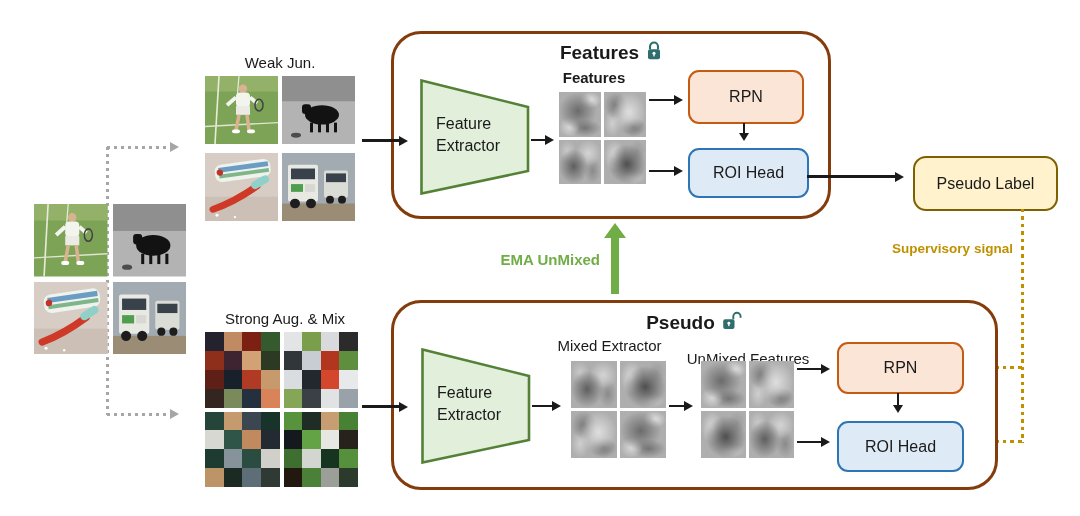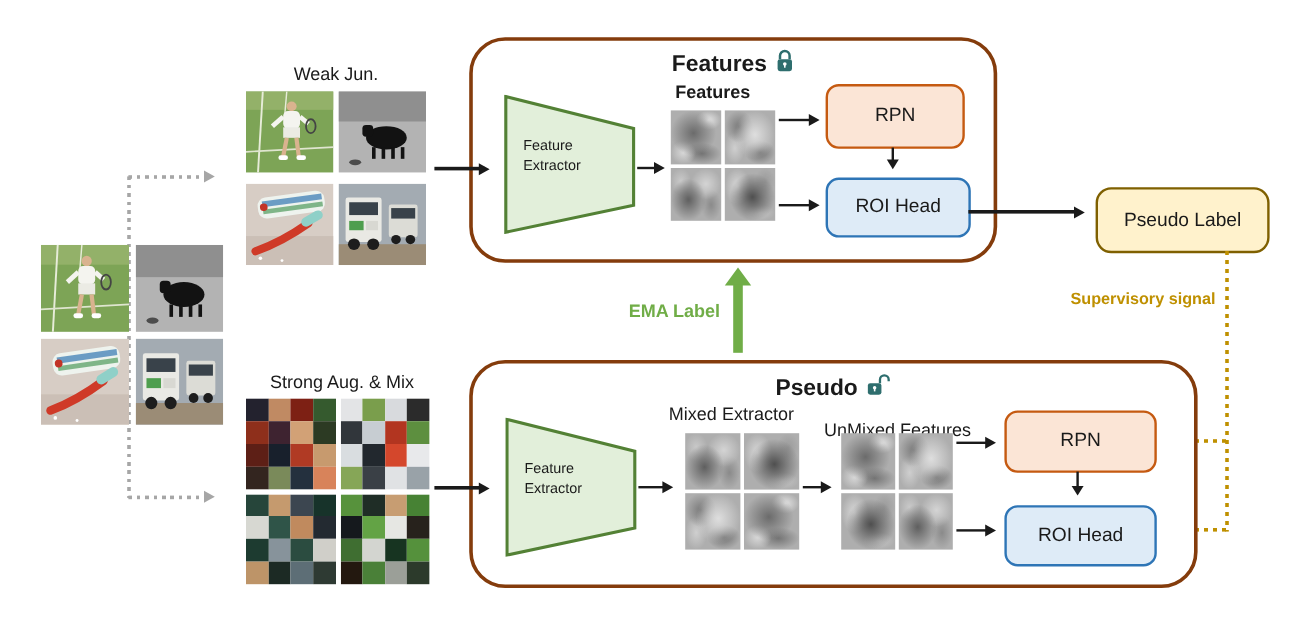--- a/index.html
+++ b/index.html
@@ -17,21 +17,21 @@
   .frame{position:absolute;border:3px solid var(--frame-border);border-radius:30px;background:#fff;}
   .frame-title{position:absolute;left:0;right:0;display:flex;justify-content:center;align-items:center;gap:7px;
                font-size:19px;font-weight:bold;}
   
   .node{position:absolute;display:flex;align-items:center;justify-content:center;
         font-size:16px;border-radius:11px;}
   .rpn{background:var(--rpn-fill);border:2.5px solid var(--rpn-border);}
   .roi{background:var(--roi-fill);border:2.5px solid var(--roi-border);}
   .pseudo{background:var(--pseudo-fill);border:2.5px solid var(--pseudo-border);border-radius:13px;}
   
-  .fe-text{position:absolute;font-size:12px;line-height:1.4;}
+  .fe-text{position:absolute;font-size:16px;line-height:1.4;}
   
   .harrow{position:absolute;background:var(--ink);}
   .harrow.thick{height:3px;}
   .harrow.thin{height:2px;}
   .harrow::after{content:'';position:absolute;right:-9px;top:50%;transform:translateY(-50%);
                  border:5.5px solid transparent;border-left:9px solid var(--ink);}
   .varrow{position:absolute;width:2px;background:var(--ink);}
   .varrow::after{content:'';position:absolute;bottom:-8px;left:50%;transform:translateX(-50%);
                  border:5px solid transparent;border-top:8px solid var(--ink);}
   .gray-v{position:absolute;width:2.5px;
@@ -373,21 +373,21 @@
   <div class="harrow thick" style="left:807px;top:175px;width:93px;"></div>
 
   <div class="node pseudo" style="left:913px;top:156px;width:141px;height:51px;">
     <span>Pseudo Label</span>
   </div>
   <div class="gold-text" style="left:885px;top:241px;width:135px;">Supervisory signal</div>
   <div class="gold-v" style="left:1021px;top:209px;height:234px;"></div>
   <div class="gold-h" style="left:973px;top:366px;width:50px;"></div>
   <div class="gold-h" style="left:973px;top:440px;width:50px;"></div>
 
-  <div class="ema-text" style="left:490px;top:251px;width:110px;">EMA Label</div>
+  <div class="ema-text" style="left:490px;top:251px;width:110px;">EMA UnMixed</div>
   <div class="ema-head" style="left:604px;top:223px;"></div>
   <div class="ema-stem" style="left:611px;top:237px;height:57px;"></div>
 
   <div class="frame" style="left:391px;top:300px;width:601px;height:184px;">
     <div class="frame-title" style="top:7px;">
       <span>Pseudo</span>
       <span>
         <svg width="21" height="21" viewBox="0 0 26 25">
           <path d="M14 11 V7.5 a4.5 4.5 0 0 1 9 0 V9" fill="none" stroke="var(--lock-teal)" stroke-width="2.4"></path>
           <rect x="1.5" y="11" width="14" height="12" rx="2.5" fill="var(--lock-teal)"></rect>

